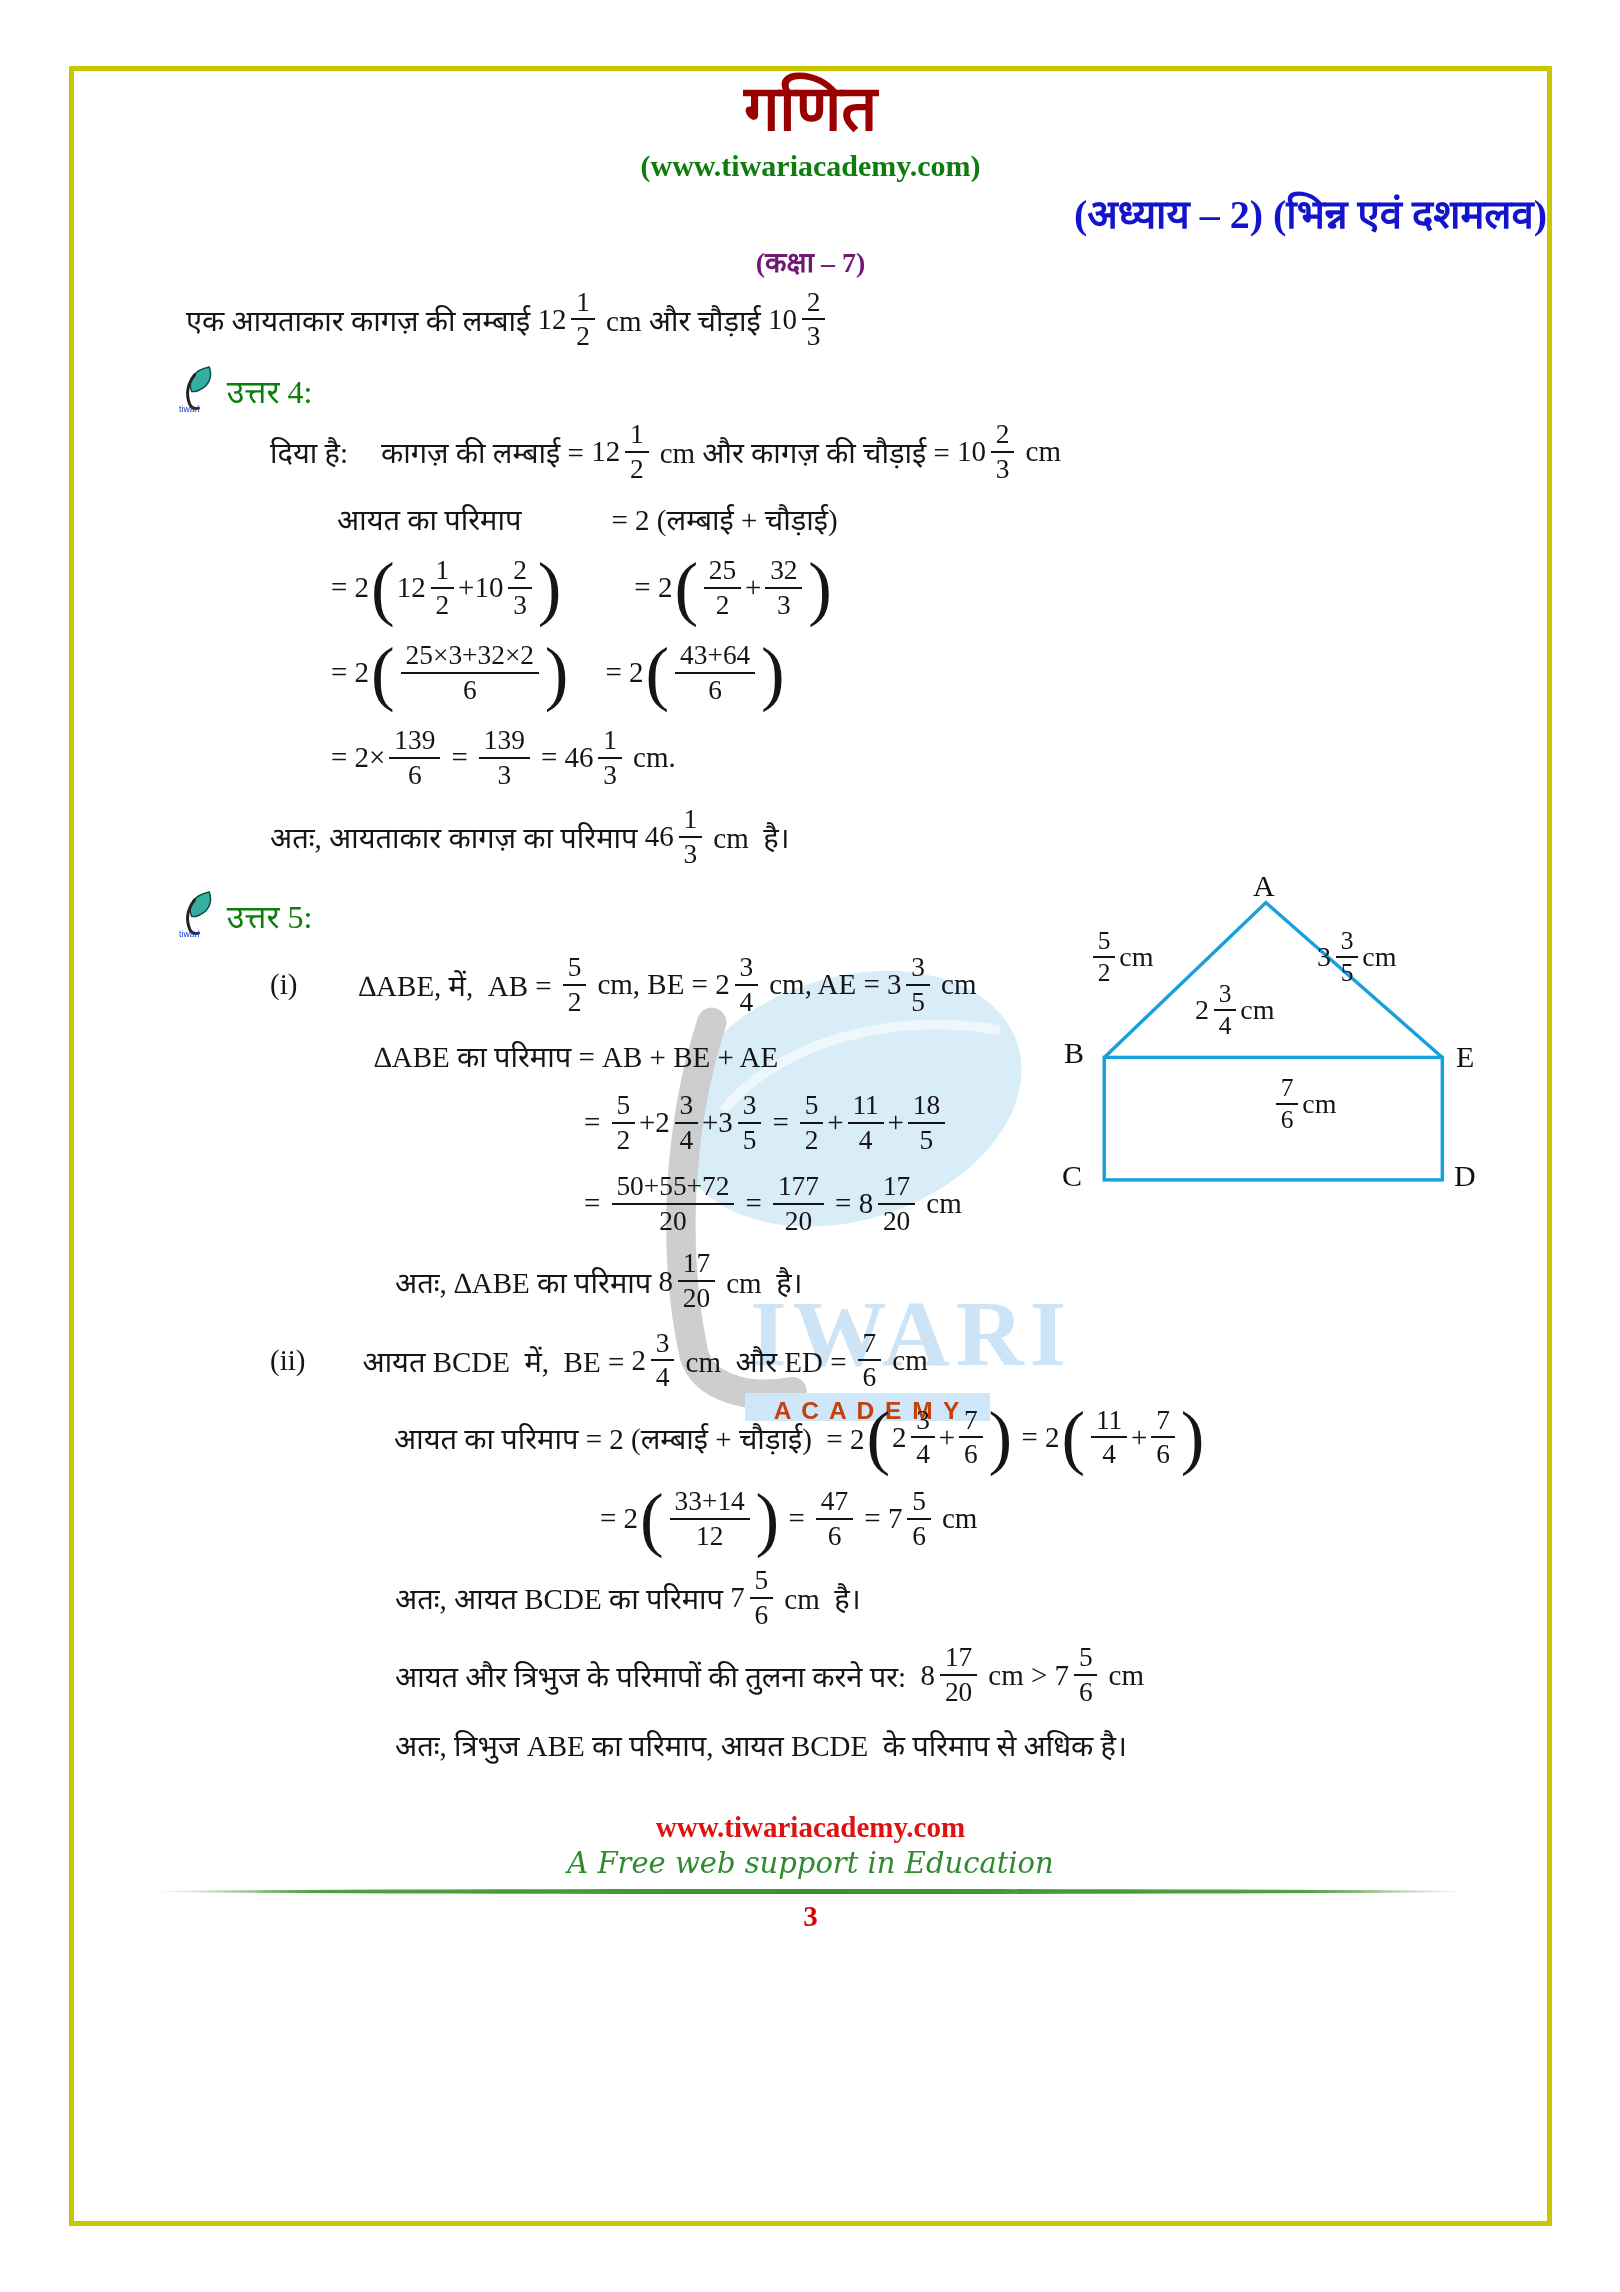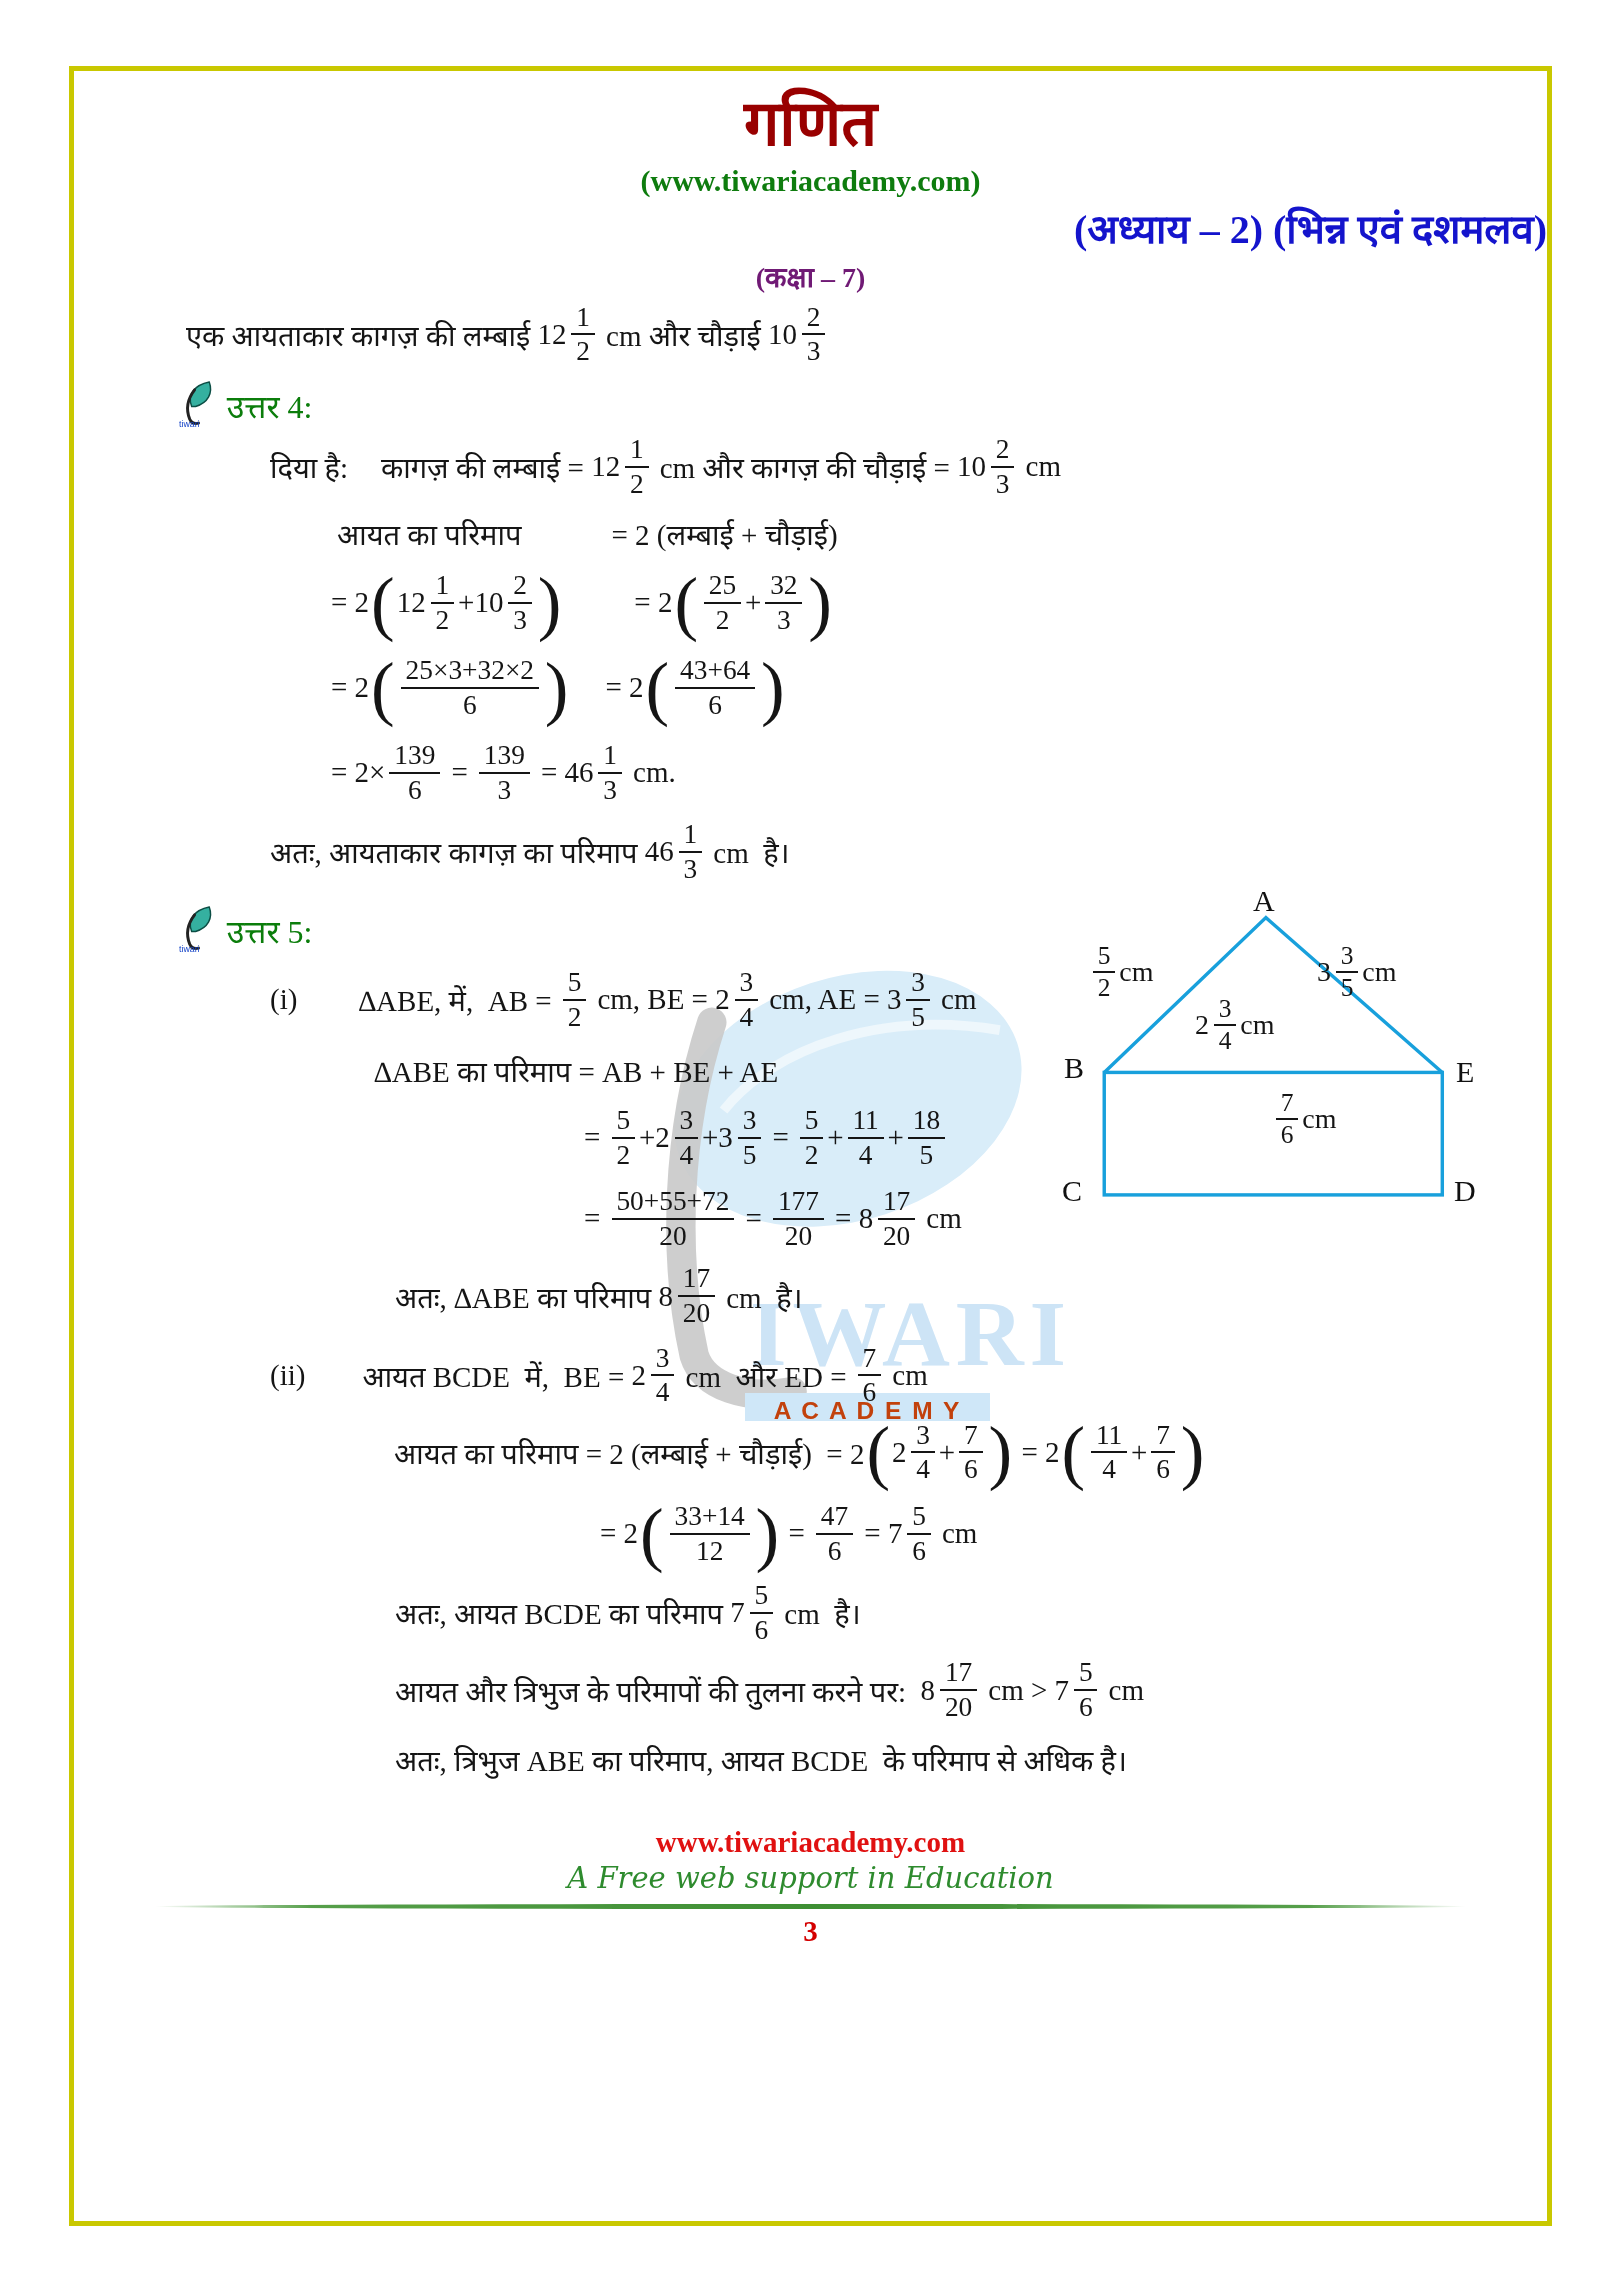--- a/index.html
+++ b/index.html
@@ -17,21 +17,21 @@
   .wm-word {
     position:absolute; left:142px; top:345px; font-size:94px; font-weight:bold;
     color:#cde4f6; letter-spacing:5.9px; font-family:"Liberation Serif", serif;
   }
   .wm-band {
     position:absolute; left:137px; top:459px; width:245px; height:28px;
     background:#cfe7f8; color:#c2410c; font-size:24.5px; font-weight:bold;
     text-align:center; line-height:35px; letter-spacing:2px;
     font-family:"Liberation Sans", sans-serif;
   }
-  .content { position:relative; z-index:1; padding-top:19px; }
+  .content { position:relative; z-index:1; padding-top:4px; }
   
   .hdr-title  { text-align:center; font-size:63px; font-weight:bold; color:#990000; line-height:1.08; }
   .hdr-site   { text-align:center; font-size:30px; font-weight:bold; color:#0e7c0e; margin-top:5.9px; }
   .hdr-chapter{ text-align:right; font-size:40px; font-weight:bold; color:#1414cc; margin-top:2px; }
   .hdr-class  { text-align:center; font-size:28px; font-weight:bold; color:#701a75; margin-top:2px; }
   
   .qhead { font-size:32px; font-weight:bold; color:#e60000; margin:17.6px 0 0 112px; }
   .ahead { display:flex; align-items:center; margin:13.7px 0 0 104px; }
   .ahead .alabel { font-size:32px; font-weight:normal; color:#0b7d0b; margin-left:7.8px; }
   .alogo { position:relative; width:41px; height:51px; display:inline-block; }

